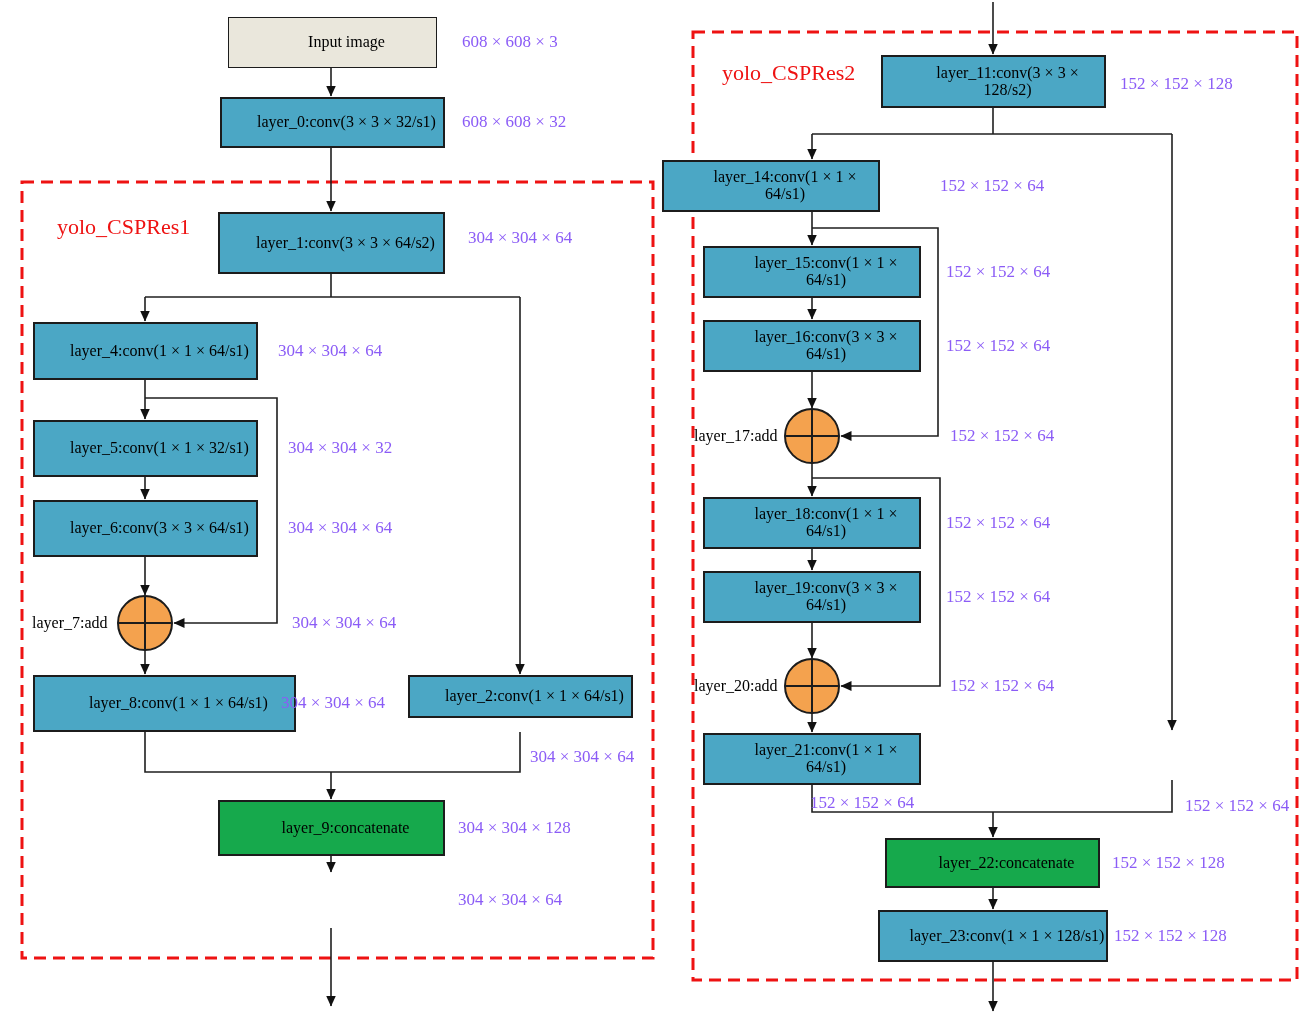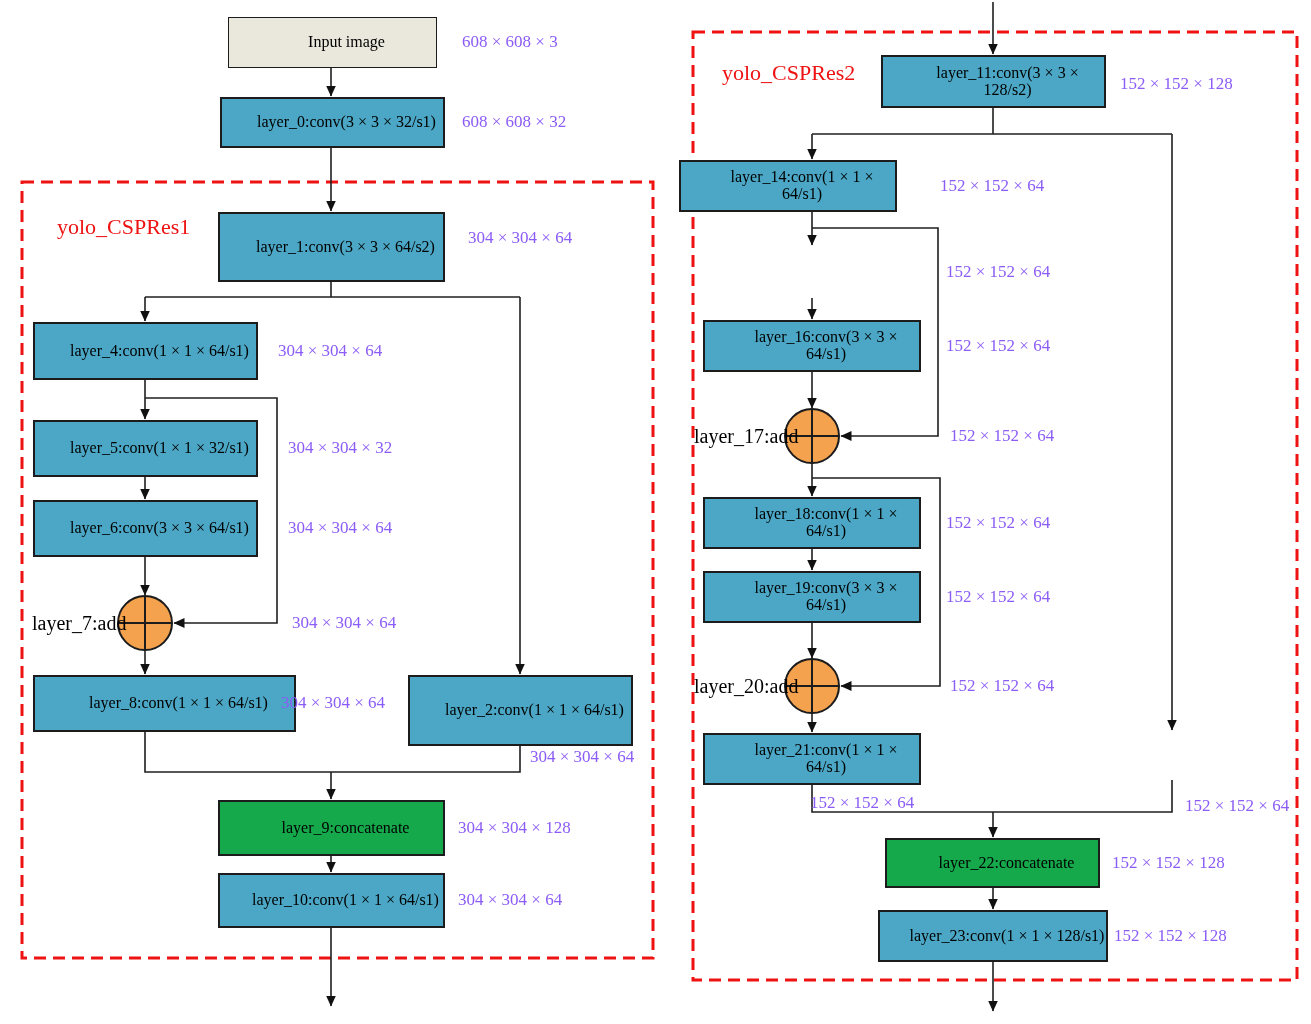--- a/index.html
+++ b/index.html
@@ -16,21 +16,21 @@
   .conv{background:#4ba7c5;}
   .concat{background:#16a94c;}
   .input{background:#eae7dc;border:1.5px solid #1c1c1c;}
   .dim{
     position:absolute;font-size:17px;color:#8b5cf6;white-space:nowrap;
     transform:translateY(-50%);
     text-align:center;
   }
   .dim.centered{transform:translate(-50%,-50%);}
   .addlabel{
-    position:absolute;font-size:20px;color:#000;white-space:nowrap;
+    position:absolute;font-size:16px;color:#000;white-space:nowrap;
     transform:translateY(-50%);
     font-family:Liberation Serif, serif;
   }
   .grouplabel{
     position:absolute;font-size:22px;color:#ee1212;white-space:nowrap;
   }
 </style>
 </head>
 <body>
 
@@ -104,31 +104,31 @@
         <line x1="812" y1="659" x2="812" y2="713"></line>
       </g>
     </g>
   </svg>
 
   <div class="grouplabel" style="left:57px;top:214px">yolo_CSPRes1</div>
   <div class="grouplabel" style="left:722px;top:60px">yolo_CSPRes2</div>
 
   <div class="box input" style="left:228px;top:17px;width:209px;height:51px">Input image</div>
   <div class="box conv" style="left:220px;top:97px;width:225px;height:51px">layer_0:conv(3 × 3 × 32/s1)</div>
-  <div class="box conv" style="left:218px;top:212px;width:227px;height:70px">layer_1:conv(3 × 3 × 64/s2)</div>
+  <div class="box conv" style="left:218px;top:212px;width:227px;height:62px">layer_1:conv(3 × 3 × 64/s2)</div>
   <div class="box conv" style="left:33px;top:322px;width:225px;height:58px">layer_4:conv(1 × 1 × 64/s1)</div>
   <div class="box conv" style="left:33px;top:420px;width:225px;height:57px">layer_5:conv(1 × 1 × 32/s1)</div>
   <div class="box conv" style="left:33px;top:500px;width:225px;height:57px">layer_6:conv(3 × 3 × 64/s1)</div>
   <div class="box conv" style="left:33px;top:675px;width:263px;height:57px">layer_8:conv(1 × 1 × 64/s1)</div>
-  <div class="box conv" style="left:408px;top:675px;width:225px;height:71px">layer_2:conv(1 × 1 × 64/s1)</div>
+  <div class="box conv" style="left:408px;top:675px;width:225px;height:43px">layer_2:conv(1 × 1 × 64/s1)</div>
   <div class="box concat" style="left:218px;top:800px;width:227px;height:56px">layer_9:concatenate</div>
-  <div class="box conv" style="left:218px;top:873px;width:227px;height:55px">layer_10:conv(1 × 1 × 64/s1)</div>
 
   <div class="box conv" style="left:881px;top:55px;width:225px;height:53px">layer_11:conv(3 × 3 × 128/s2)</div>
-  <div class="box conv" style="left:679px;top:160px;width:218px;height:52px">layer_14:conv(1 × 1 × 64/s1)</div>
+  <div class="box conv" style="left:662px;top:160px;width:218px;height:52px">layer_14:conv(1 × 1 × 64/s1)</div>
+  <div class="box conv" style="left:703px;top:246px;width:218px;height:52px">layer_15:conv(1 × 1 × 64/s1)</div>
   <div class="box conv" style="left:703px;top:320px;width:218px;height:52px">layer_16:conv(3 × 3 × 64/s1)</div>
   <div class="box conv" style="left:703px;top:497px;width:218px;height:52px">layer_18:conv(1 × 1 × 64/s1)</div>
   <div class="box conv" style="left:703px;top:571px;width:218px;height:52px">layer_19:conv(3 × 3 × 64/s1)</div>
   <div class="box conv" style="left:703px;top:733px;width:218px;height:52px">layer_21:conv(1 × 1 × 64/s1)</div>
   <div class="box concat" style="left:885px;top:838px;width:215px;height:50px">layer_22:concatenate</div>
   <div class="box conv" style="left:878px;top:910px;width:230px;height:52px">layer_23:conv(1 × 1 × 128/s1)</div>
 
   <div class="addlabel" style="left:32px;top:623px">layer_7:add</div>
   <div class="addlabel" style="left:694px;top:436px">layer_17:add</div>
   <div class="addlabel" style="left:694px;top:686px">layer_20:add</div>

